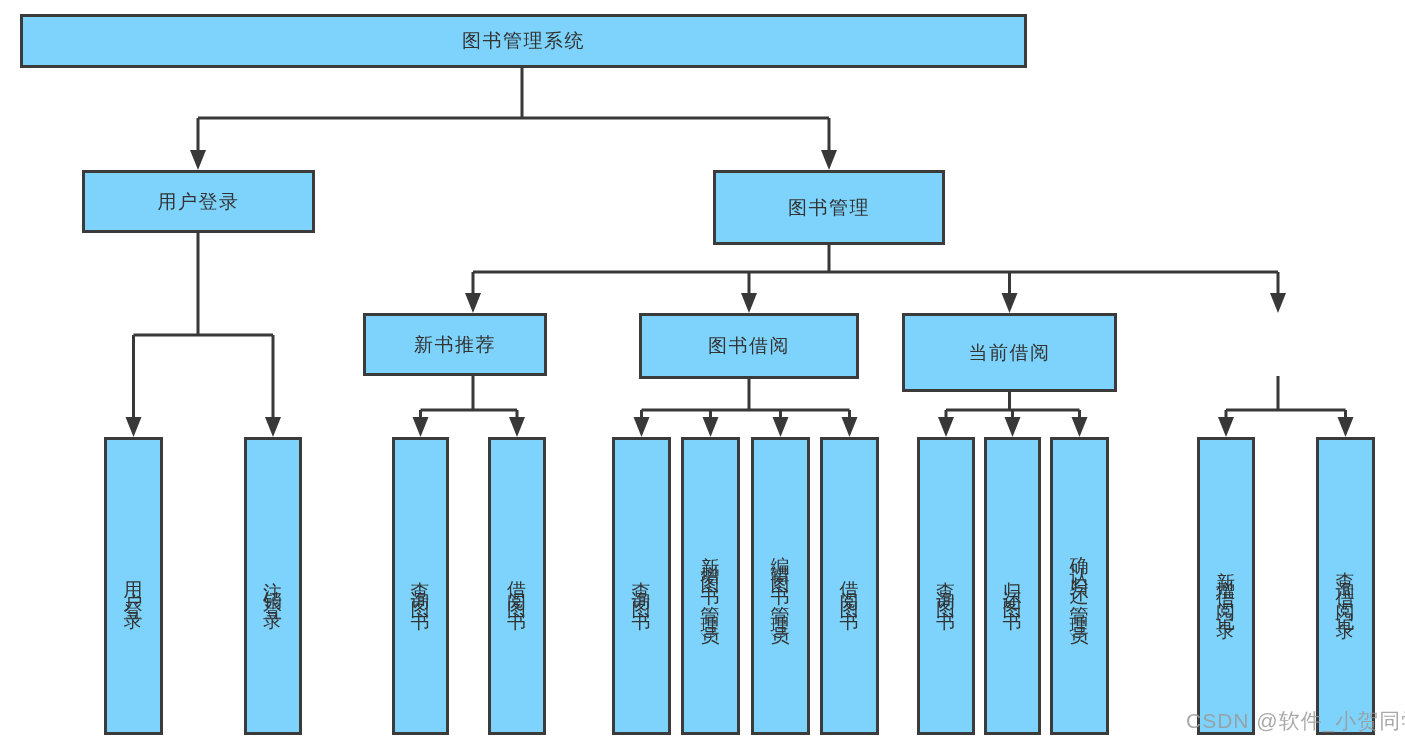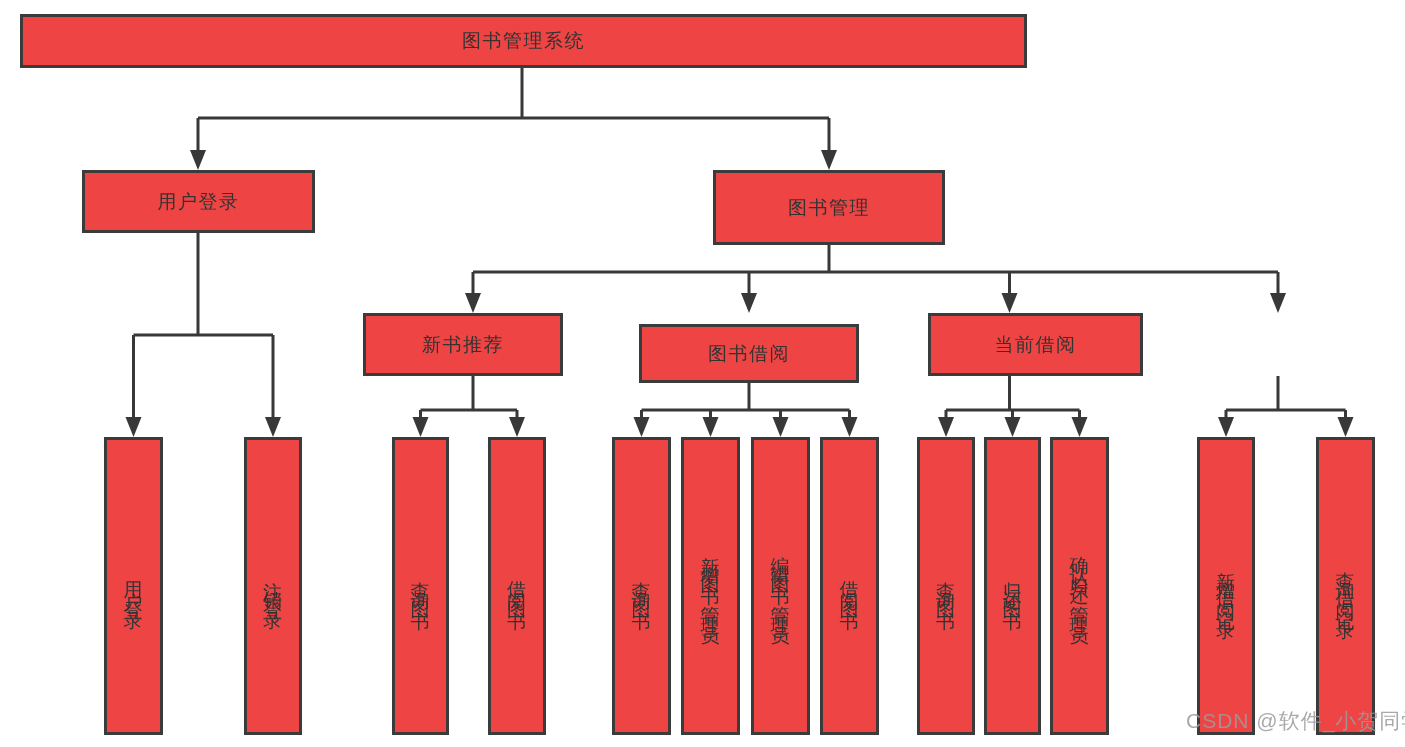--- a/index.html
+++ b/index.html
@@ -1,21 +1,21 @@
 <!DOCTYPE html>
 <html><head>
 <meta charset="utf-8">
 <style>
   * { margin:0; padding:0; box-sizing:border-box; }
   html,body { background:#ffffff; }
   body { font-family:"Liberation Sans","DejaVu Sans",sans-serif; color:#333333; }
   .canvas { position:relative; width:1405px; height:747px; background:#ffffff; overflow:hidden; }
   .connectors { position:absolute; left:0; top:0; }
   .node {
-    position:absolute; background:#ef4444; border:3px solid #3b3b3b;
+    position:absolute; background:#7dd3fc; border:3px solid #3b3b3b;
     display:flex; align-items:center; justify-content:center;
   }
   .hbox { font-size:19px; letter-spacing:1.5px; }
   .vbox { top:437px; height:298px; }
   .vtext {
     writing-mode:vertical-rl; text-orientation:mixed;
     font-size:19px; letter-spacing:10px; line-height:1; white-space:nowrap;
   }
   .watermark {
     position:absolute; left:1186px; top:707px; font-size:21px;
@@ -71,27 +71,27 @@
     <span>图书管理系统</span>
   </div>
 
   <div class="node hbox" style="left:82px;top:170px;width:233px;height:63px">
     <span>用户登录</span>
   </div>
   <div class="node hbox" style="left:713px;top:170px;width:232px;height:75px">
     <span>图书管理</span>
   </div>
 
-  <div class="node hbox" style="left:363px;top:313px;width:200px;height:63px">
+  <div class="node hbox" style="left:363px;top:313px;width:184px;height:63px">
     <span>新书推荐</span>
   </div>
-  <div class="node hbox" style="left:639px;top:324px;width:220px;height:59px">
+  <div class="node hbox" style="left:639px;top:313px;width:220px;height:66px">
     <span>图书借阅</span>
   </div>
-  <div class="node hbox" style="left:928px;top:313px;width:215px;height:63px">
+  <div class="node hbox" style="left:902px;top:313px;width:215px;height:79px">
     <span>当前借阅</span>
   </div>
 
   <div class="node vbox" style="left:104px;width:59px">
     <span class="vtext">用户登录</span>
   </div>
   <div class="node vbox" style="left:244px;width:58px">
     <span class="vtext">注销登录</span>
   </div>
 

